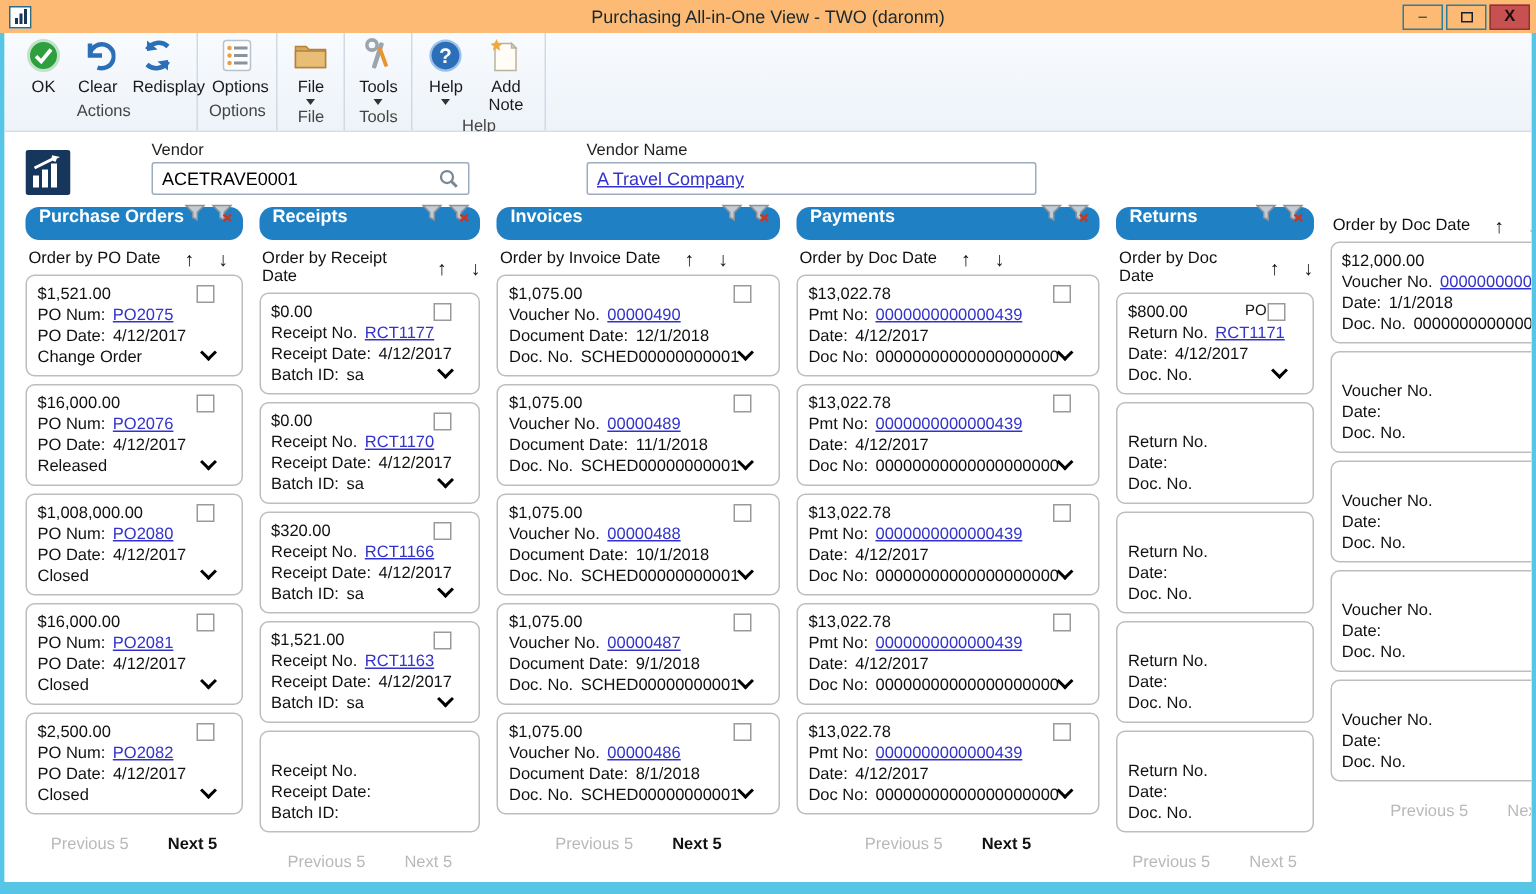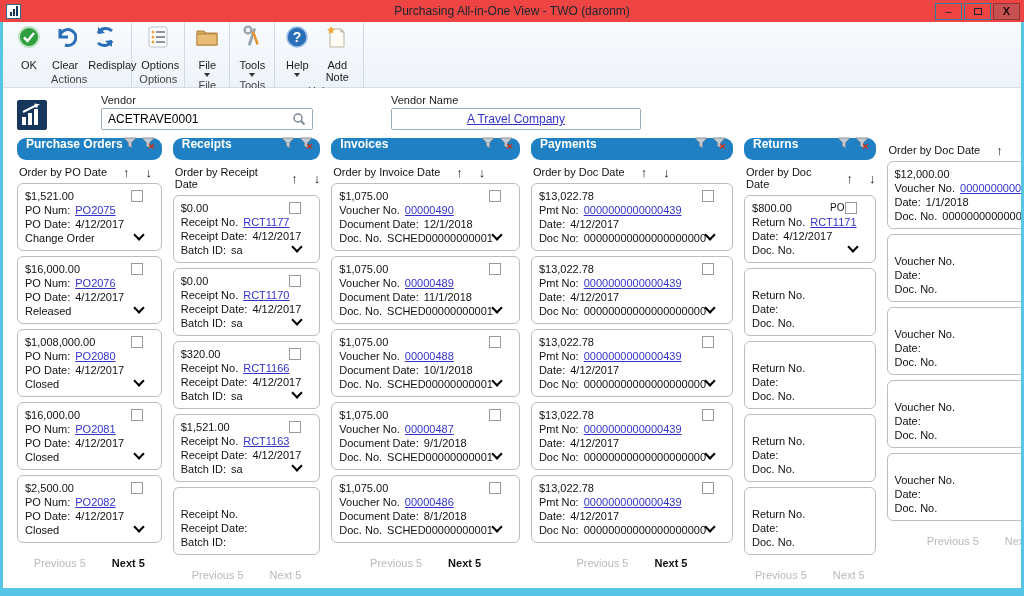--- a/index.html
+++ b/index.html
@@ -2,50 +2,50 @@
 <html><head>
 <meta charset="utf-8">
 <style>
   * { box-sizing: border-box; margin: 0; padding: 0; }
   html,body { width:1024px; height:596px; }
   body { font-family: "Liberation Sans", sans-serif; background:#fff; }
 
   .window { width:1024px; height:596px; display:flex; flex-direction:column; background:#fff; }
 
   
-  .titlebar { height:22px; background:#ef4444; display:flex; align-items:center; position:relative; padding:0 4px; flex:0 0 22px;gap:12px; }
+  .titlebar { height:22px; background:#fdba74; display:flex; align-items:center; position:relative; padding:0 4px; flex:0 0 22px;gap:12px; }
   .title-app-icon { width:15px; height:15px; background:#fff; border:1px solid #2b6d86; display:flex; align-items:flex-end; justify-content:center; gap:1px; padding:2px 2px; margin-left:2px; }
   .title-app-icon i { display:block; width:2px; background:#16365C; }
   .title-text { position:absolute; left:0; right:0; text-align:center; font-size:12px; color:#17282e; }
   .win-controls { margin-left:auto; display:flex; gap:2px; z-index:2; }
   .win-btn { width:27px; height:17px; border:1px solid #2b7e9c; display:flex; align-items:center; justify-content:center; font-size:10px; color:#123; background:transparent; }
   .win-btn .maxbox { width:8px; height:7px; border:1px solid #123; display:block; }
   .win-btn.close { background:#C75050; border-color:#8e3535; color:#1d0d0d; font-weight:bold; font-size:11px; }
 
   
   .frame { flex:1 1 auto; border-left:3px solid #57C6E6; border-right:3px solid #57C6E6; display:flex; flex-direction:column; overflow:hidden; }
   .bottomstrip { flex:0 0 8px; background:#57C6E6; }
   .ribbon { height:66px; flex:0 0 66px; background:linear-gradient(#f8fbfe,#eef3f9); border-bottom:1px solid #d5dee8; display:flex; align-items:stretch; padding-left:4px; }
   .rgroup { display:flex; flex-direction:column; border-right:1px solid #d0dae5; padding:2px 4px 0 4px; }
   .rgroup-buttons { display:flex; flex:1 1 auto; align-items:flex-start; }
   .rbtn { display:flex; flex-direction:column; align-items:center; padding:1px 5px; min-width:36px; cursor:pointer; }
   .rbtn .ricon { width:24px; height:24px; display:flex; align-items:center; justify-content:center; }
-  .rbtn .rlabel { font-size:11px; color:#1a1a1a; text-align:center; line-height:12px; margin-top:10px; max-width:34px; }
+  .rbtn .rlabel { font-size:11px; color:#1a1a1a; text-align:center; line-height:12px; margin-top:3px; max-width:34px; }
   .rbtn .ddarrow { width:0; height:0; border-left:3px solid transparent; border-right:3px solid transparent; border-top:4px solid #333; margin-top:2px; }
   .rgroup-label { font-size:11px; color:#444; text-align:center; padding:1px 0 7px; }
 
   
   .content { flex:1 1 auto; background:#fff; padding:6px 14px 0 14px; overflow:hidden; }
   .vendor-bar { display:flex; align-items:flex-end; margin-bottom:8px;gap:42px; }
   .vendor-big-icon { width:30px; height:30px; margin-right:12px; flex:0 0 30px; }
   .field-group { display:flex; flex-direction:column; }
   .field-label { font-size:11px; color:#222; margin-bottom:2px; }
   .field-box { border:1px solid #9badbd; border-radius:2px; height:22px; display:flex; align-items:center; font-size:12px; padding:8px 6px; background:#fff; }
   .vendor-box { width:212px; justify-content:space-between; }
-  .vendor-name-box { width:250px;justify-content:center; }
+  .vendor-name-box { width:300px; }
   .lookup-btn { display:flex; align-items:center; cursor:pointer; padding-left:6px; }
   a.doclink, .doclink { color:#3333CC; text-decoration:underline; cursor:pointer; }
 
   
   .columns { display:grid; grid-template-columns:repeat(6, 1fr); gap:11px; }
   .col-header { background:#1F80C4; border-radius:9px; color:#fff; height:22px; display:flex; align-items:center; justify-content:space-between; padding:0 7px 11px 9px; cursor:default; }
   .col-header .ctitle { font-size:12px; font-weight:bold; white-space:nowrap; }
   .funnels { display:flex; gap:4px; align-items:center; }
   .orderby { display:flex; align-items:center; gap:16px; font-size:11px; color:#111; margin:6px 0 5px 2px; }
   .sortarrow { font-size:13px; font-weight:bold; cursor:pointer; line-height:11px; }

